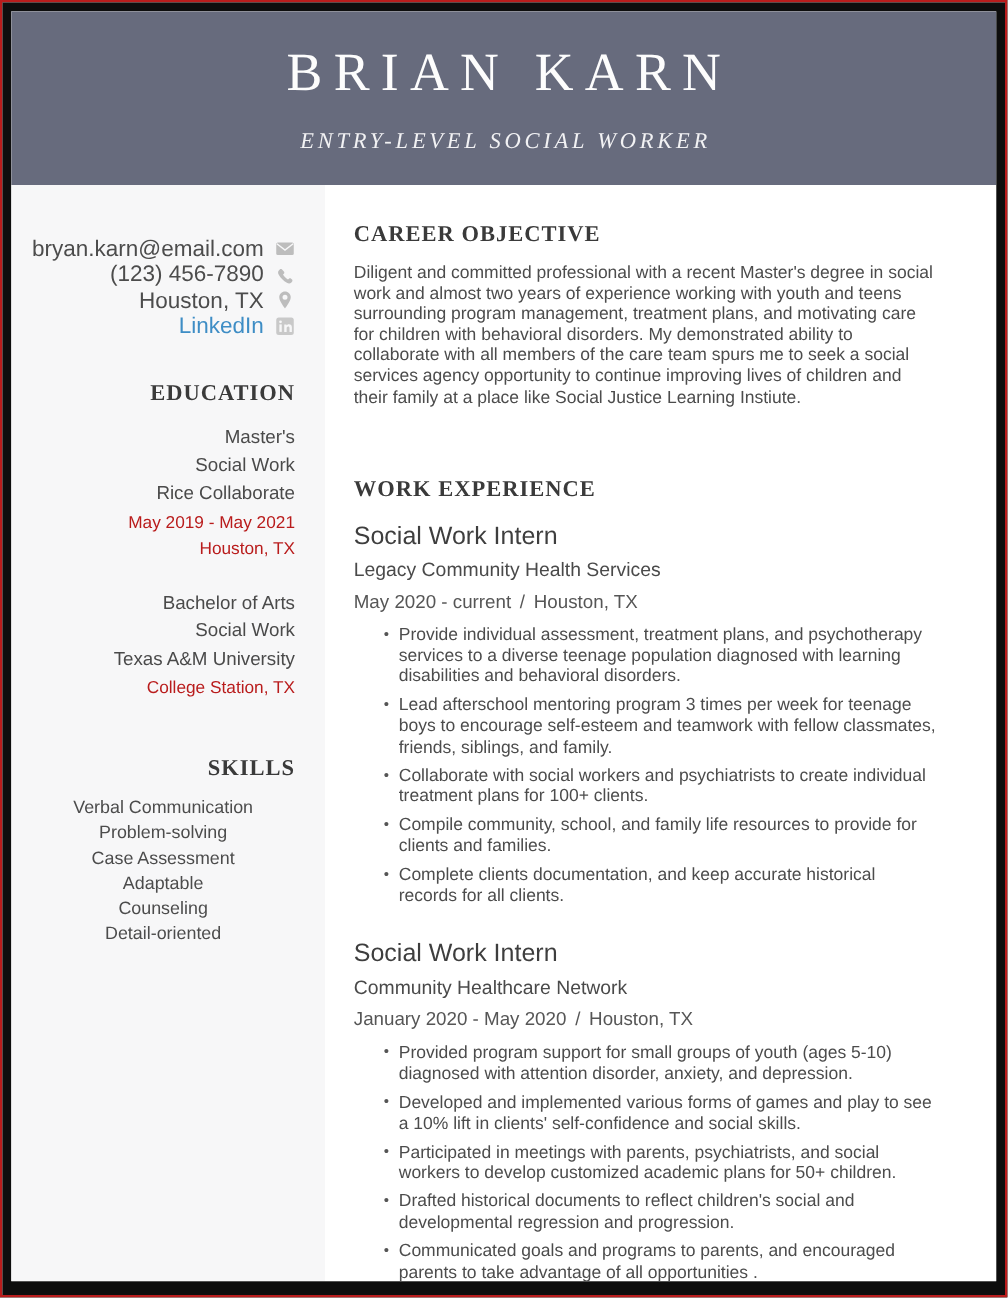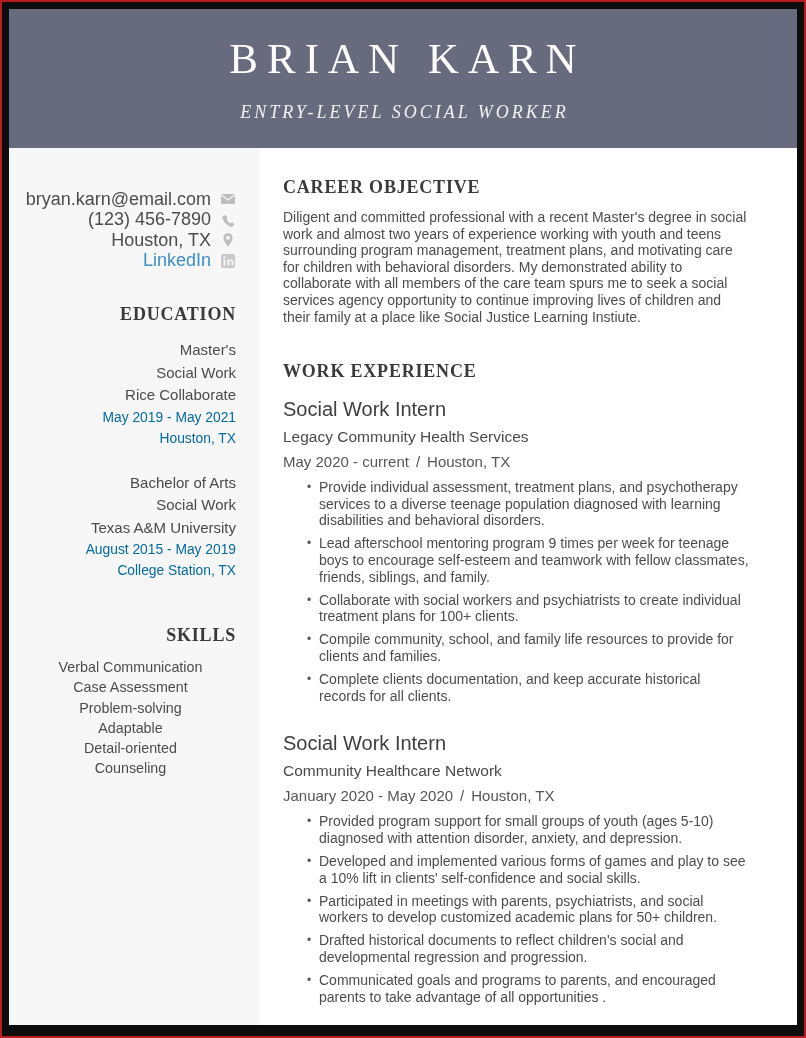--- a/index.html
+++ b/index.html
@@ -67,33 +67,33 @@
     font-size: 18px;
   }
   .contact-row .c-icon { width: 16px; height: 16px; flex: 0 0 16px; display: inline-flex; }
   .contact-row .c-icon svg { width: 16px; height: 16px; }
   .link { color: #3e8dc5; text-decoration: none; cursor: pointer; }
   
   .edu-heading { margin-top: 33px; }
   .edu-entry { margin-top: 14px; }
   .edu-entry + .edu-entry { margin-top: 23px; }
   .edu-line { font-size: 15px; line-height: 22.5px; color: #4a4a4a; }
-  .edu-sub  { font-size: 13.8px; line-height: 21px; color: #0369a1; }
+  .edu-sub  { font-size: 13.8px; line-height: 21px; color: #b91c1c; }
   
   .skills-heading { margin-top: 44px; }
   .skills-list { margin-top: 11px; list-style: none; }
   .skills-list li { font-size: 14.3px; line-height: 20.3px; text-align: center; }
   
   .objective-text {
     margin-top: 11px;
     font-size: 14px; line-height: 16.6px;
     color: #4c4c4c; width: 466px;
   }
   
-  .exp-heading { margin-top: 36px; }
+  .exp-heading { margin-top: 56px; }
   .job { margin-top: 15px; }
   .job + .job { margin-top: 27px; }
   .job-title { font-size: 20px; font-weight: 400; color: #3e3e3e; line-height: 1.2; }
   .job-company { font-size: 15.5px; color: #4a4a4a; margin-top: 7px; }
   .job-dateline { font-size: 15px; color: #565656; margin-top: 7px; }
   .job-dateline .sep { margin: 0 7px; }
   .job-bullets { list-style: none; margin-top: 9px; width: 466px; }
   .job-bullets li {
     position: relative;
     padding-left: 36px;
@@ -172,51 +172,50 @@
         <div class="edu-line">Social Work</div>
         <div class="edu-line">Rice Collaborate</div>
         <div class="edu-sub">May 2019 - May 2021</div>
         <div class="edu-sub">Houston, TX</div>
       </div>
 
       <div class="edu-entry">
         <div class="edu-line">Bachelor of Arts</div>
         <div class="edu-line">Social Work</div>
         <div class="edu-line">Texas A&amp;M University</div>
-        <div class="edu-sub">August 2015 - May 2019</div>
         <div class="edu-sub">College Station, TX</div>
       </div>
 
       <div class="sec-heading skills-heading">SKILLS</div>
       <ul class="skills-list">
         <li>Verbal Communication</li>
+        <li>Problem-solving</li>
         <li>Case Assessment</li>
-        <li>Problem-solving</li>
         <li>Adaptable</li>
+        <li>Counseling</li>
         <li>Detail-oriented</li>
-        <li>Counseling</li>
       </ul>
     </div>
 
     <div class="main">
 
       <div class="sec-heading">CAREER OBJECTIVE</div>
       <p class="objective-text">Diligent and committed professional with a recent Master's degree in social work and almost two years of experience working with youth and teens surrounding program management, treatment plans, and motivating care for children with behavioral disorders. My demonstrated ability to collaborate with all members of the care team spurs me to seek a social services agency opportunity to continue improving lives of children and their family at a place like Social Justice Learning Instiute.</p>
 
       <div class="sec-heading exp-heading">WORK EXPERIENCE</div>
 
       <div class="job">
         <div class="job-title">Social Work Intern</div>
         <div class="job-company">Legacy Community Health Services</div>
         <div class="job-dateline">
           <span>May 2020 - current</span><span class="sep">/</span><span>Houston, TX</span>
         </div>
         <ul class="job-bullets">
           <li>Provide individual assessment, treatment plans, and psychotherapy services to a diverse teenage population diagnosed with learning disabilities and behavioral disorders.</li>
-          <li>Lead afterschool mentoring program 9 times per week for teenage boys to encourage self-esteem and teamwork with fellow classmates, friends, siblings, and family.</li>
+          <li>Lead afterschool mentoring program 3 times per week for teenage boys to encourage self-esteem and teamwork with fellow classmates, friends, siblings, and family.</li>
           <li>Collaborate with social workers and psychiatrists to create individual treatment plans for 100+ clients.</li>
           <li>Compile community, school, and family life resources to provide for clients and families.</li>
           <li>Complete clients documentation, and keep accurate historical records for all clients.</li>
         </ul>
       </div>
 
       <div class="job">
         <div class="job-title">Social Work Intern</div>
         <div class="job-company">Community Healthcare Network</div>
         <div class="job-dateline">

